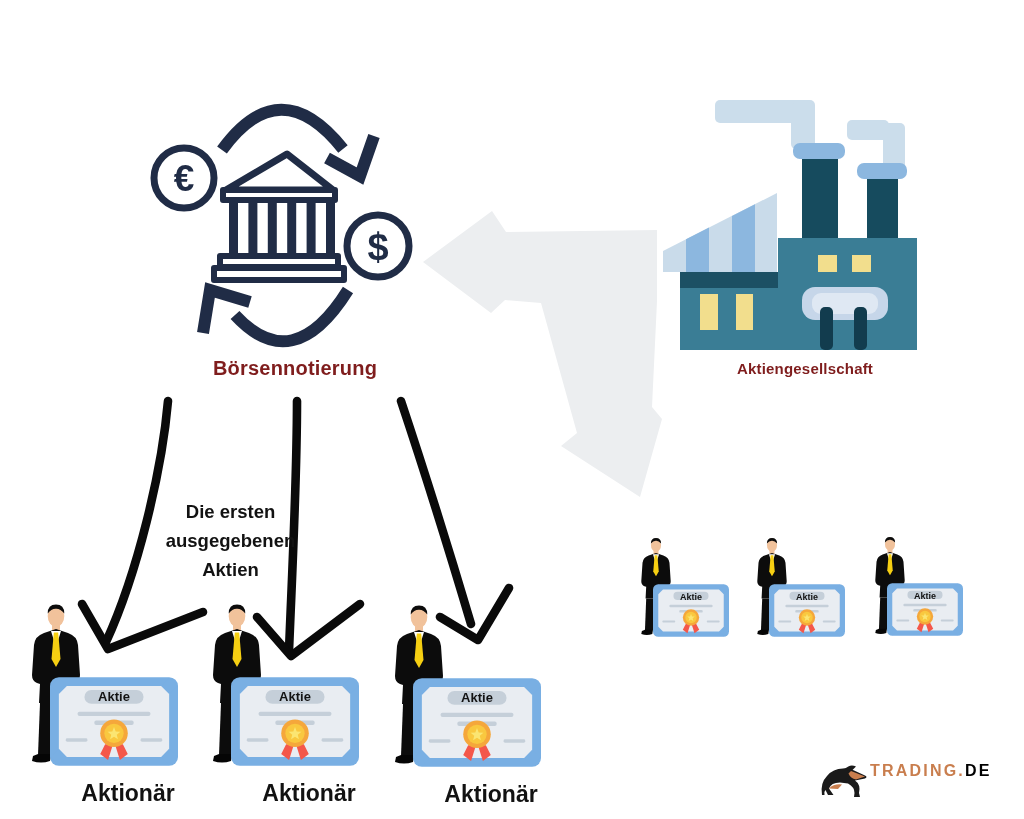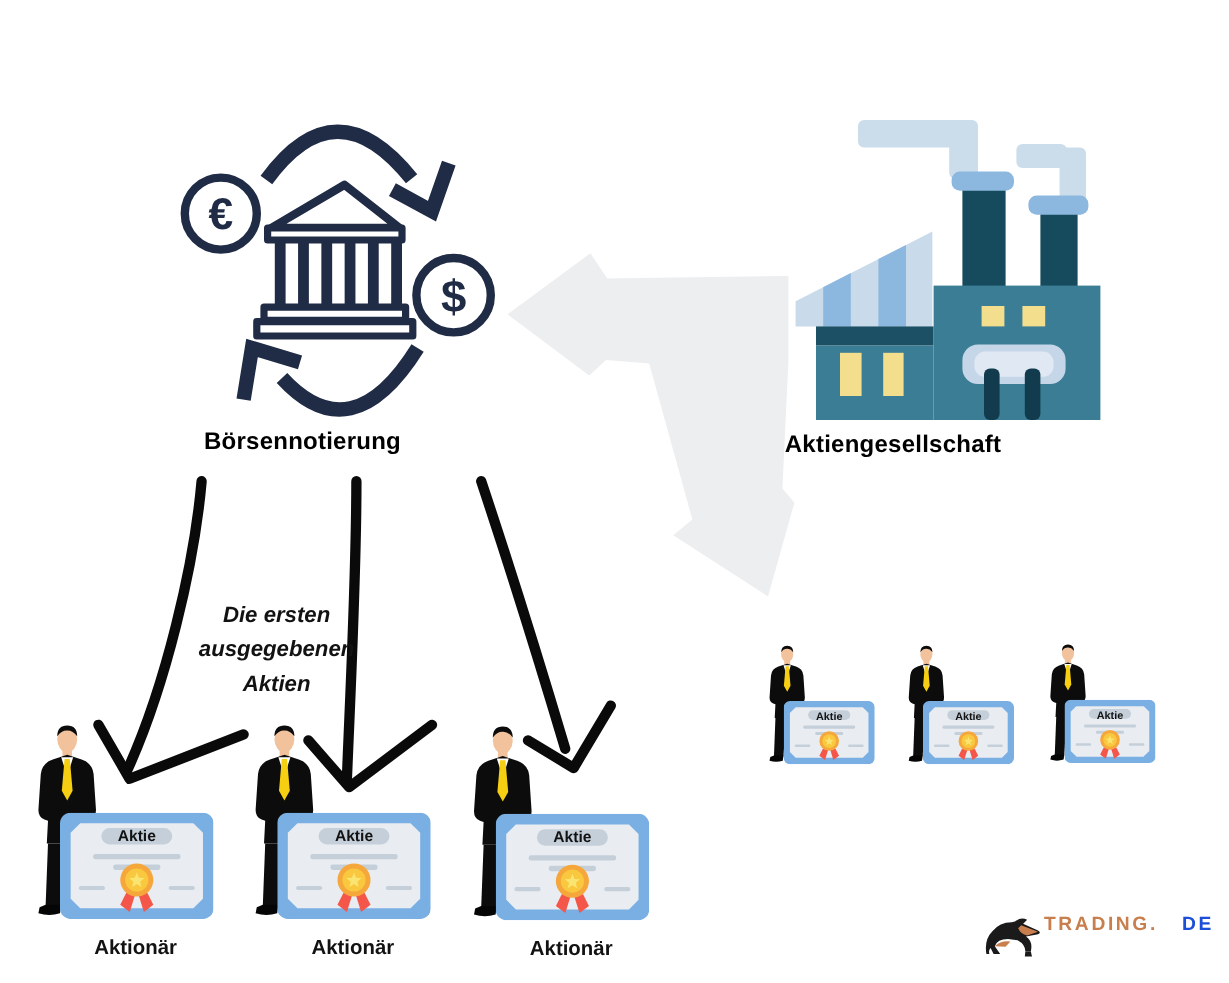--- a/index.html
+++ b/index.html
@@ -1,44 +1,44 @@
 <!DOCTYPE html>
 <html><head>
 <meta charset="utf-8">
 <style>
   html,body{margin:0;padding:0;background:#ffffff;}
   .canvas{position:relative;width:1024px;height:819px;background:#ffffff;overflow:hidden;
           font-family:"Liberation Sans","DejaVu Sans",sans-serif;color:#121212;}
   svg{display:block;}
   .connectors{position:absolute;left:0;top:0;z-index:1;}
   .node{position:absolute;z-index:2;}
-  .node-label{position:absolute;text-align:left;font-weight:bold;color:#000000;letter-spacing:.2px;}
+  .node-label{position:absolute;text-align:center;font-weight:bold;color:#7f1d1d;letter-spacing:.2px;}
   .listing-label{left:170px;top:357px;width:250px;font-size:20px;}
-  .company-label{left:654px;top:360px;width:250px;font-size:20px;}
+  .company-label{left:680px;top:360px;width:250px;font-size:15px;}
   .graumarkt-label{left:690px;top:493px;width:185px;font-size:20.5px;}
   .note{position:absolute;left:148px;top:497px;width:165px;z-index:3;text-align:center;
-        font-weight:bold;font-size:18.5px;line-height:29px;color:#121212;font-style:italic;}
+        font-weight:bold;font-size:18.5px;line-height:29px;color:#121212;}
   .figure{position:absolute;z-index:2;}
   .figure .person{position:absolute;left:0;top:0;}
   .figure .cert{position:absolute;}
   .fig-big{width:175px;height:205px;}
   .fig-big .cert{left:25px;top:75px;}
   .fig-big .aktie{position:absolute;left:25px;top:87px;width:128px;height:15px;line-height:15px;
         text-align:center;font-weight:bold;font-size:13px;color:#121212;}
-  .fig-big .aktionaer{position:absolute;left:13px;top:178px;width:150px;text-align:center;
-        font-weight:bold;font-size:17px;color:#121212;}
+  .fig-big .aktionaer{position:absolute;left:28px;top:178px;width:150px;text-align:center;
+        font-weight:bold;font-size:23px;color:#121212;}
   .fig-small{width:95px;height:108px;}
   .fig-small .cert{left:16px;top:48px;}
   .fig-small .aktie{position:absolute;left:16px;top:55.5px;width:76px;height:10px;line-height:10px;
         text-align:center;font-weight:bold;font-size:9px;color:#121212;}
   .logo{position:absolute;left:818px;top:762px;width:205px;height:44px;z-index:2;
         display:flex;align-items:flex-start;}
   .brand{font-weight:bold;font-size:16px;letter-spacing:2.2px;white-space:nowrap;}
   .brand-main{color:#C97E4E;}
-  .brand-suffix{color:#1d4ed8;margin-left:20px;}
+  .brand-suffix{color:#000000;}
 </style>
 </head>
 <body>
 
 <div class="canvas">
 
   <svg width="0" height="0" style="position:absolute" aria-hidden="true">
     <defs>
       <symbol id="sym-person" viewBox="0 0 62 168">
         <ellipse cx="31" cy="14" rx="8.3" ry="11" fill="#F1C29B"></ellipse>

